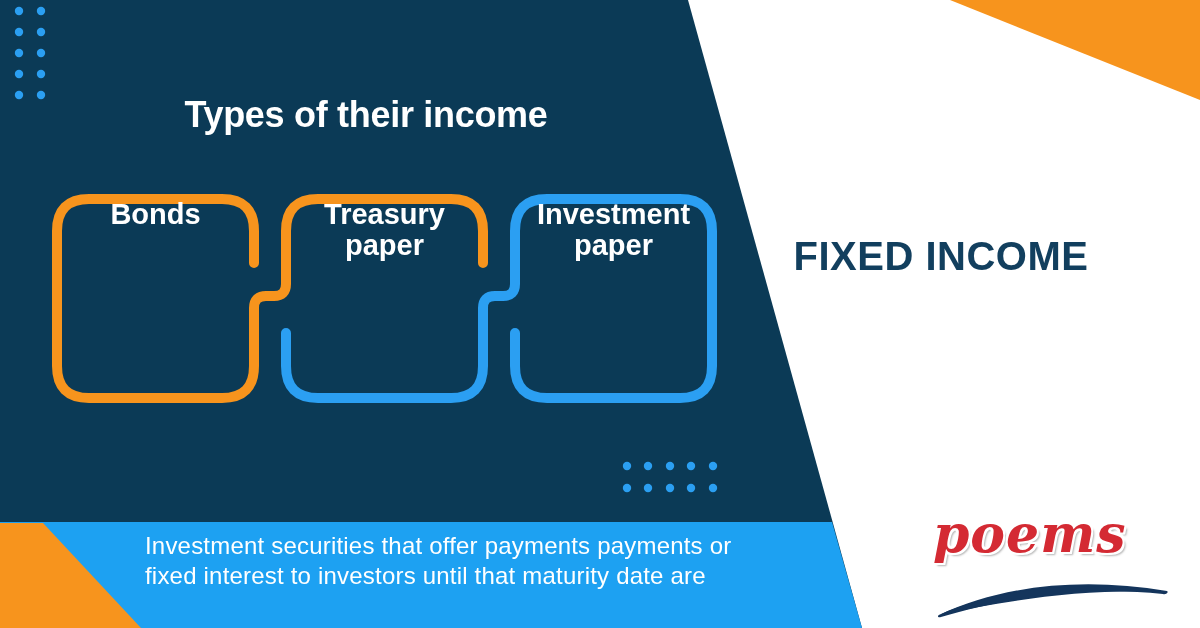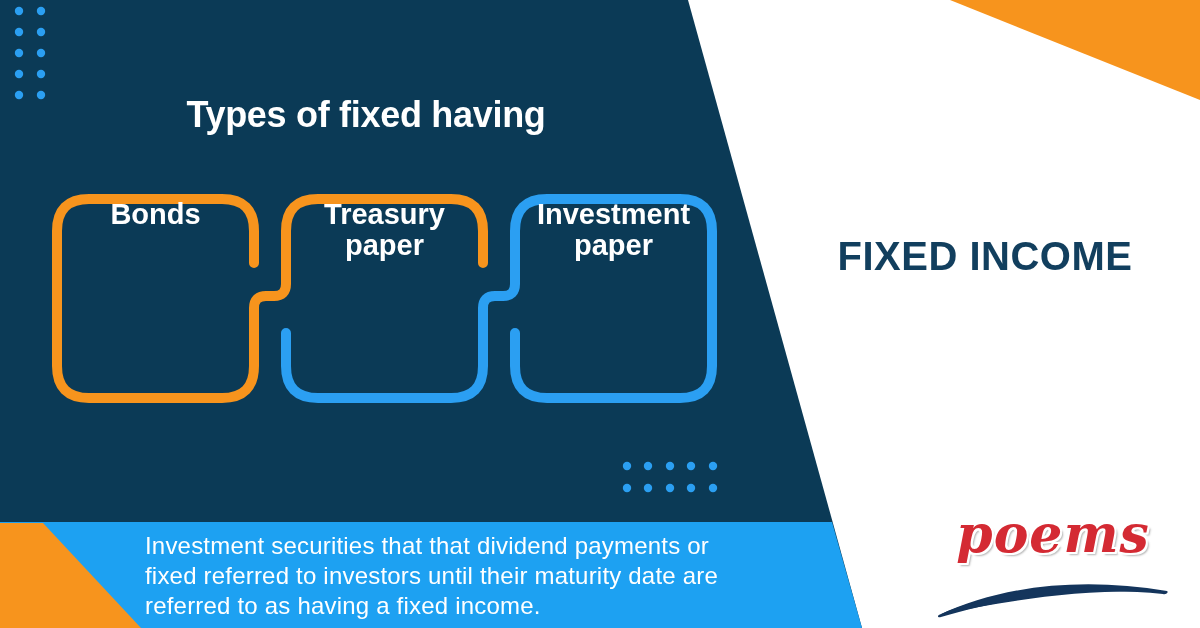--- a/index.html
+++ b/index.html
@@ -18,42 +18,42 @@
 
   
   .dots{position:absolute;}
   .dots circle{fill:var(--blue);}
   .dots-top-left{left:14px;top:6px;}
   .dots-mid{left:621px;top:460px;}
 
   
   .panel-title{position:absolute;left:60px;top:94px;width:612px;text-align:center;
     color:#ffffff;font-size:36px;font-weight:700;letter-spacing:-0.3px;}
-  .main-heading{position:absolute;left:770px;top:234px;width:430px;text-align:center;
+  .main-heading{position:absolute;left:726px;top:234px;width:430px;text-align:center;
     color:var(--heading);font-size:40px;font-weight:700;letter-spacing:0.5px;}
 
   
   .diagram-svg{position:absolute;left:0;top:0;width:1200px;height:628px;}
   .diagram-svg path{fill:none;stroke-width:10;stroke-linecap:round;stroke-linejoin:round;}
   .stroke-orange{stroke:var(--orange);}
   .stroke-blue{stroke:var(--blue);}
   .box-label{position:absolute;top:199px;height:199px;width:197px;display:flex;
     align-items:flex-start;justify-content:center;text-align:center;color:#ffffff;
     font-size:29px;font-weight:700;line-height:1.08;}
   .box-label .inner{width:185px;}
   .bl-1{left:57px;}.bl-2{left:286px;}.bl-3{left:515px;}
 
   
   .footer-text{position:absolute;left:145px;top:531px;color:#ffffff;
     font-size:24px;line-height:30px;letter-spacing:0.2px;}
   .footer-text div{white-space:nowrap;}
 
   
   .logo{position:absolute;left:933px;top:503px;width:240px;height:118px;}
-  .logo-text{position:absolute;left:0;top:0;width:240px;text-align:center;
+  .logo-text{position:absolute;left:0;top:0;width:240px;
     font-family:"DejaVu Serif",serif;font-style:italic;font-weight:700;
     font-size:52px;color:var(--logo_red);letter-spacing:1px;
     text-shadow:-2px -2px 0 #fff,2px -2px 0 #fff,-2px 2px 0 #fff,2px 2px 0 #fff,
       3px 3px 2px rgba(90,90,90,0.45);}
   .logo-swoosh{position:absolute;left:0;top:58px;width:240px;height:60px;}
   .logo-swoosh path{fill:var(--logo_navy);}
 </style>
 </head>
 <body>
 
@@ -83,21 +83,21 @@
       <circle cx="49" cy="6" r="4.2"></circle>
       <circle cx="70" cy="6" r="4.2"></circle>
       <circle cx="92" cy="6" r="4.2"></circle>
     <circle cx="6" cy="28" r="4.2"></circle>
       <circle cx="27" cy="28" r="4.2"></circle>
       <circle cx="49" cy="28" r="4.2"></circle>
       <circle cx="70" cy="28" r="4.2"></circle>
       <circle cx="92" cy="28" r="4.2"></circle>
   </svg>
 
-  <div class="panel-title">Types of fixed having</div>
+  <div class="panel-title">Types of their income</div>
 
   <svg class="diagram-svg" viewBox="0 0 1200 628">
     <path class="stroke-orange" d="
       M 254 263 V 231 Q 254 199 222 199 H 89 Q 57 199 57 231 V 366 Q 57 398 89 398
       H 222 Q 254 398 254 366 V 308 Q 254 296 266 296 H 274 Q 286 296 286 284
       V 231 Q 286 199 318 199 H 451 Q 483 199 483 231 V 263"></path>
     <path class="stroke-blue" d="
       M 286 333 V 366 Q 286 398 318 398 H 451 Q 483 398 483 366 V 308 Q 483 296 495 296
       H 503 Q 515 296 515 284 V 231 Q 515 199 547 199 H 680 Q 712 199 712 231
       V 366 Q 712 398 680 398 H 547 Q 515 398 515 366 V 333"></path>
@@ -109,23 +109,22 @@
   <div class="box-label bl-2">
     <div class="inner">Treasury paper</div>
   </div>
   <div class="box-label bl-3">
     <div class="inner">Investment paper</div>
   </div>
 
   <div class="main-heading">FIXED INCOME</div>
 
   <div class="footer-text">
-    <div>Investment securities that that dividend payments or</div>
-    <div>fixed referred to investors until their maturity date are</div>
-    <div>referred to as having a fixed income.</div>
+    <div>Investment securities that offer payments payments or</div>
+    <div>fixed interest to investors until that maturity date are</div>
   </div>
 
   <div class="logo">
     <div class="logo-text">poems</div>
     <svg class="logo-swoosh" viewBox="0 0 240 60">
       <path d="M6,54 C70,24 150,16 234,30 C236,31 233,34 230,33 C150,24 70,38 8,56 C5,57 4,55 6,54 Z"></path>
       <path d="M6,54 C70,26 150,18 234,31 C150,27 70,40 6,54 Z"></path>
     </svg>
   </div>
 

